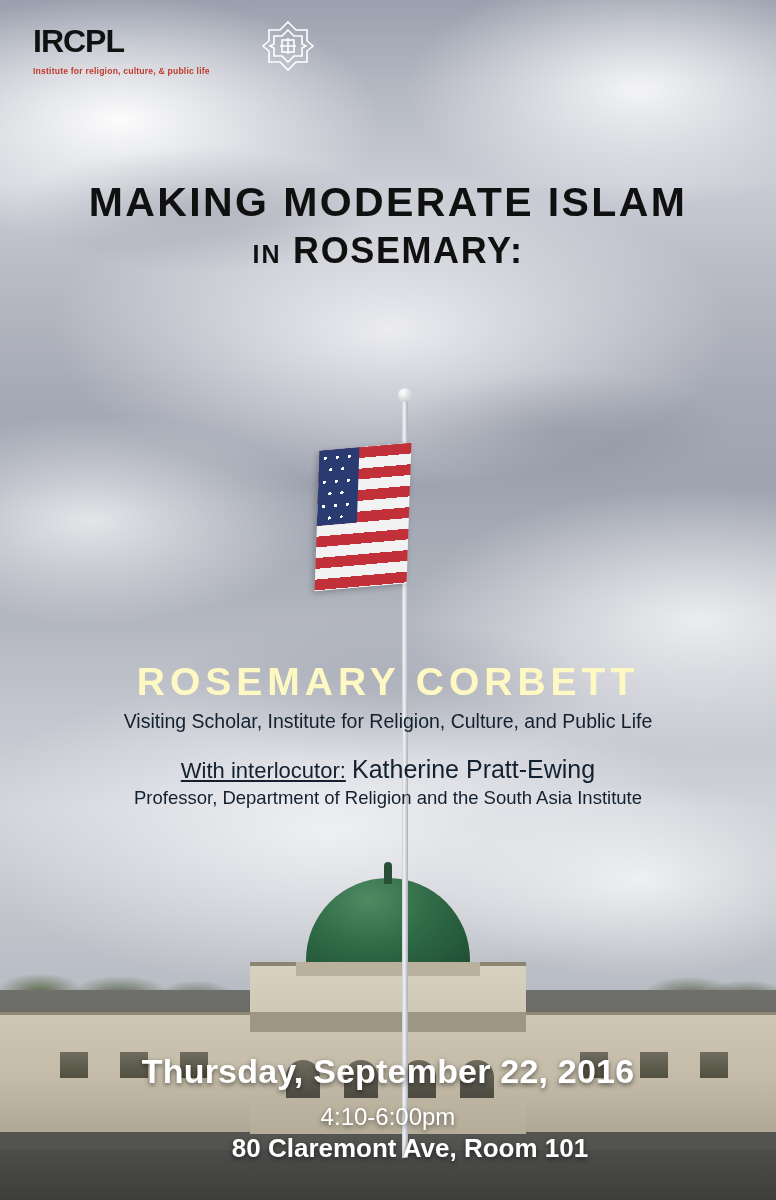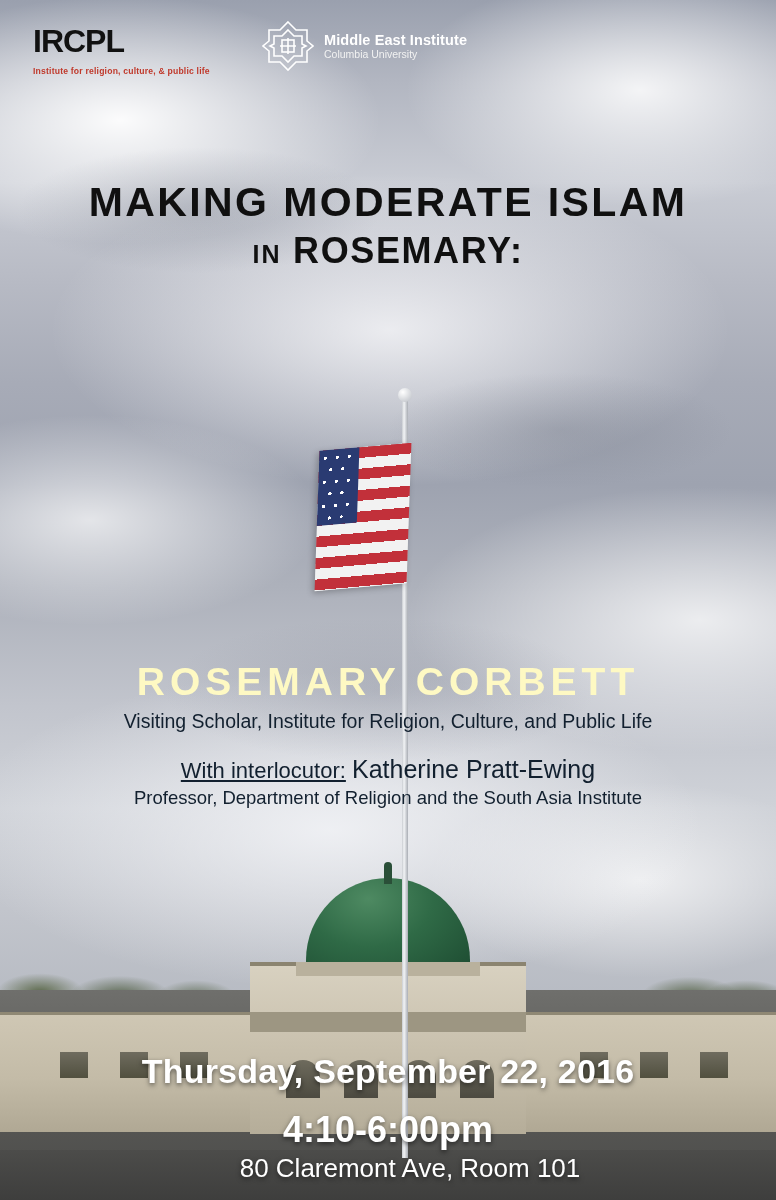--- a/index.html
+++ b/index.html
@@ -195,22 +195,22 @@
   .sp-interloc .lead { font-weight:normal;text-decoration:underline; }
   .sp-interloc .name { font-weight:normal; font-size:25px; }
   .sp-interloc-role { margin-top:3px; font-size:18.5px; color:#12202f; }
 
   
   .details {
     position:absolute; left:0; top:1052px; width:776px; text-align:center;
     color:#ffffff; text-shadow:0 2px 5px rgba(0,0,0,0.55);
   }
   .d-date { font-size:34px; font-weight:bold; letter-spacing:0.2px; }
-  .d-time { margin-top:18px; font-size:36px; font-weight:bold; }
-  .d-place { margin-top:2px; font-size:26px; font-weight:normal;padding-left:44px; }
+  .d-time { margin-top:12px; font-size:24px; font-weight:normal; }
+  .d-place { margin-top:2px; font-size:26px; font-weight:bold;padding-left:44px; }
 </style>
 </head>
 <body>
 
 <div class="poster">
 
   <div class="sky"></div>
   <div class="treeline"></div>
   <div class="ground"></div>
 
@@ -251,24 +251,20 @@
       <div class="mei-mark">
         <svg width="52" height="52" viewBox="0 0 52 52" aria-hidden="true">
           <g fill="none" stroke="#ffffff" stroke-width="1.6">
             <polygon points="26,2 34,10 45,10 45,21 51,26 45,31 45,42 34,42 26,50 18,42 7,42 7,31 1,26 7,21 7,10 18,10"></polygon>
             <polygon points="26,10 32,16 40,16 40,24 44,26 40,28 40,36 32,36 26,42 20,36 12,36 12,28 8,26 12,24 12,16 20,16"></polygon>
             <rect x="20" y="20" width="12" height="12"></rect>
             <path d="M26 18 L26 34 M18 26 L34 26"></path>
           </g>
         </svg>
       </div>
-      <div class="mei-text">
-        <div class="mei-title">Middle East Institute</div>
-        <div class="mei-sub">Columbia University</div>
-      </div>
     </div>
   </div>
 
   <div class="headline">
     <div class="h-line1">MAKING MODERATE ISLAM</div>
     <div class="h-line2">
       <span class="small">IN</span>
       <span>ROSEMARY:</span>
     </div>
   </div>

